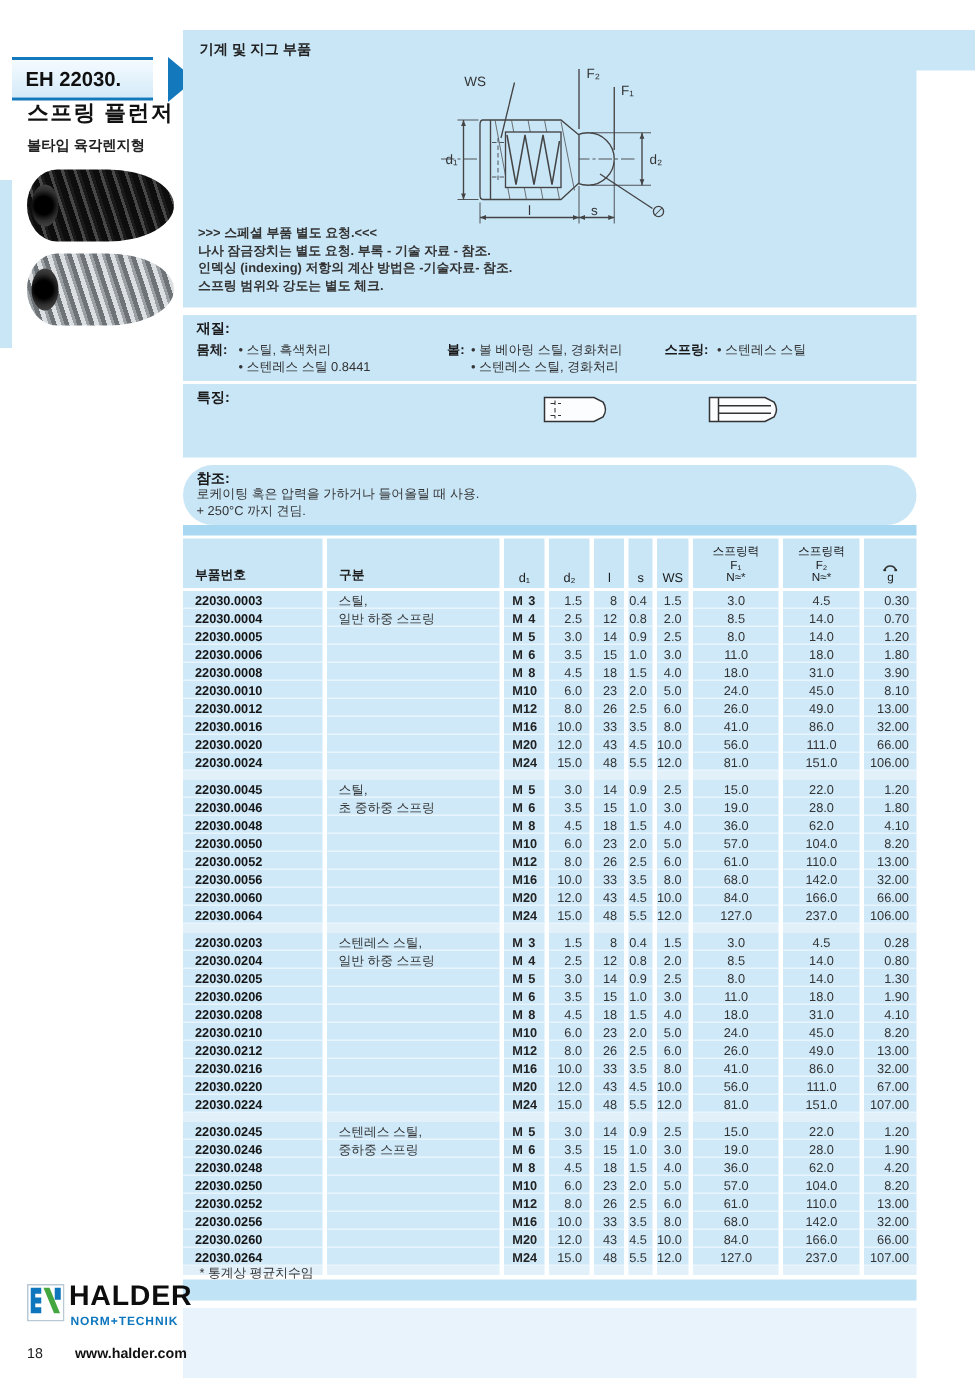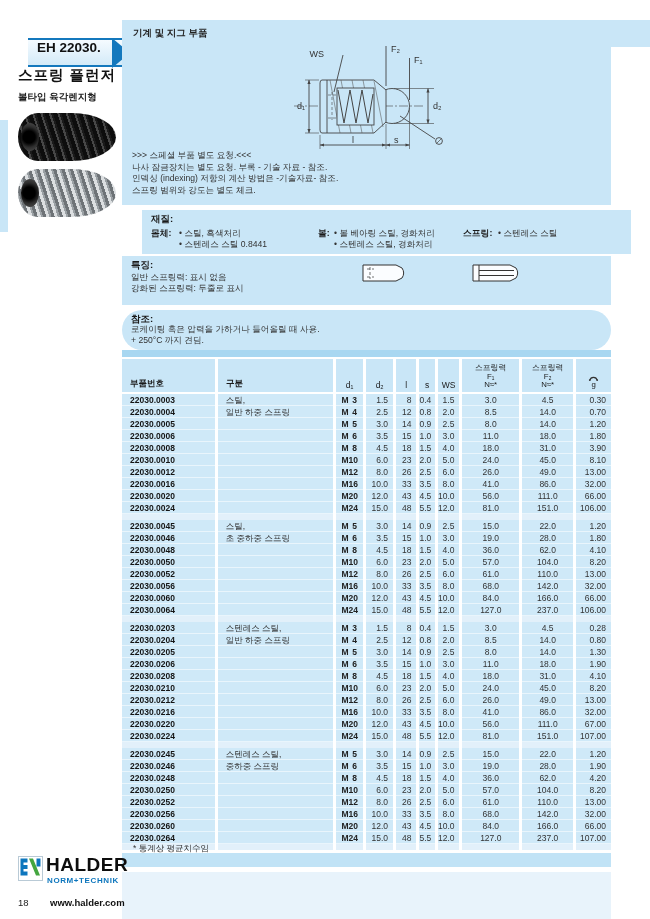--- a/index.html
+++ b/index.html
@@ -6,44 +6,44 @@
   body{font-family:"Liberation Sans","DejaVu Sans",sans-serif;color:#2b2b2b;}
   .page{position:relative;width:650px;height:919px;background:#fff;overflow:hidden;}
   .panel{position:absolute;left:122px;width:489px;background:#c9e6f7;}
 
   
   .top-band{position:absolute;left:122px;top:20px;width:539px;height:27px;background:#c9e6f7;
     display:flex;align-items:center;}
   .top-band span{font-size:9.5px;font-weight:bold;color:#222;padding-left:11px;}
 
   
-  .eh-box{position:absolute;left:28px;top:38px;width:94px;height:25px;
+  .eh-box{position:absolute;left:8px;top:38px;width:94px;height:25px;
     border-top:2.5px solid #1478bd;border-bottom:2.5px solid #1478bd;
-    background:linear-gradient(#f5fbff,#d3eaf8);display:flex;align-items:flex-start;}
+    background:linear-gradient(#f5fbff,#d3eaf8);display:flex;align-items:center;}
   .eh-box span{font-size:13.5px;font-weight:bold;color:#101010;padding-left:9px;}
   .eh-arrow{position:absolute;left:112px;top:38px;width:0;height:0;
     border-top:15px solid transparent;border-bottom:15px solid transparent;border-left:18px solid #1478bd;}
   .main-title{position:absolute;left:18px;top:66px;font-size:14.5px;font-weight:bold;color:#111;letter-spacing:1px;}
   .sub-title{position:absolute;left:18px;top:91px;font-size:9.5px;font-weight:bold;color:#222;}
   .left-strip{position:absolute;left:0;top:120px;width:8px;height:112px;background:#c9e6f7;}
 
   
   .screw{position:absolute;left:18px;height:48px;width:98px;border-radius:20px 45% 45% 20px / 50% 50% 50% 50%;}
   .screw1{top:113px;background:repeating-linear-gradient(72deg,#0d0d0d 0 4px,#474747 4px 6px,#1a1a1a 6px 8px);}
   .screw2{top:169px;background:repeating-linear-gradient(72deg,#6e7377 0 3px,#dcdfe1 3px 6px,#9aa0a4 6px 8px);}
   .socket{position:absolute;left:3px;top:10px;width:18px;height:28px;border-radius:50%;
     background:radial-gradient(circle at 45% 50%,#000 35%,#2e2e2e 60%,#555 100%);}
 
   
   .drawing-panel{top:38px;height:167px;}
   .drawing-panel svg{position:absolute;left:0;top:4px;}
-  .notes{position:absolute;left:10px;top:112px;font-size:8.6px;line-height:11.6px;color:#333;}
+  .notes{position:absolute;left:10px;top:112px;font-size:8.6px;line-height:11.6px;color:#333;font-weight:bold;}
 
   
-  .material-panel{top:210px;height:44px;margin-left:20px;}
+  .material-panel{top:210px;height:44px;}
   .features-panel{top:256px;height:49px;}
   .reference-panel{top:310px;height:40px;border-radius:20px;}
   .ptitle{position:absolute;left:9px;top:3px;font-size:9.5px;font-weight:bold;color:#1a1a1a;}
   .mat-label{position:absolute;font-size:8.8px;font-weight:bold;color:#1a1a1a;top:18px;}
   .mat-items{position:absolute;top:18px;font-size:8.6px;line-height:11px;color:#333;}
   .plines{position:absolute;left:9px;top:16px;font-size:8.6px;line-height:11px;color:#333;}
   .feat-icon{position:absolute;top:4px;}
   .feat-cap{position:absolute;top:33px;font-size:10px;color:#333;text-align:center;width:90px;margin-top:48px;}
 
   
@@ -188,24 +188,20 @@
         <div>• 스텐레스 스틸, 경화처리</div>
       </div>
     <div class="mat-label" style="left:321px">스프링:</div>
     <div class="mat-items" style="left:356px">
         <div>• 스텐레스 스틸</div>
       </div>
   </div>
 
   <div class="panel features-panel">
     <div class="ptitle">특징:</div>
-    <div class="plines">
-        <div>일반 스프링력: 표시 없음</div>
-        <div>강화된 스프링력: 두줄로 표시</div>
-      </div>
     <div class="feat-icon" style="left:238px">
       <svg width="54" height="26" viewBox="0 0 54 26">
         <path d="M3,5 H36 L42,8 A9,9 0 0 1 42,18 L36,21 H3 Z" fill="#fbfdff" stroke="#333" stroke-width="1"></path>
         <g stroke="#333" stroke-width="0.7" stroke-dasharray="3 2" fill="none">
           <line x1="7" y1="9" x2="14" y2="9"></line>
             <line x1="7" y1="17" x2="14" y2="17"></line>
             <line x1="10" y1="7" x2="10" y2="19"></line>
         </g>
       </svg>
     </div>

